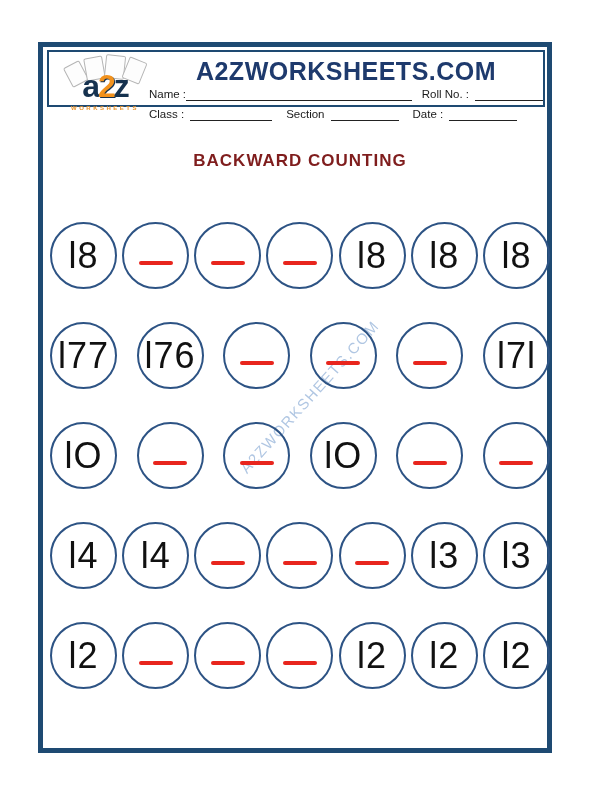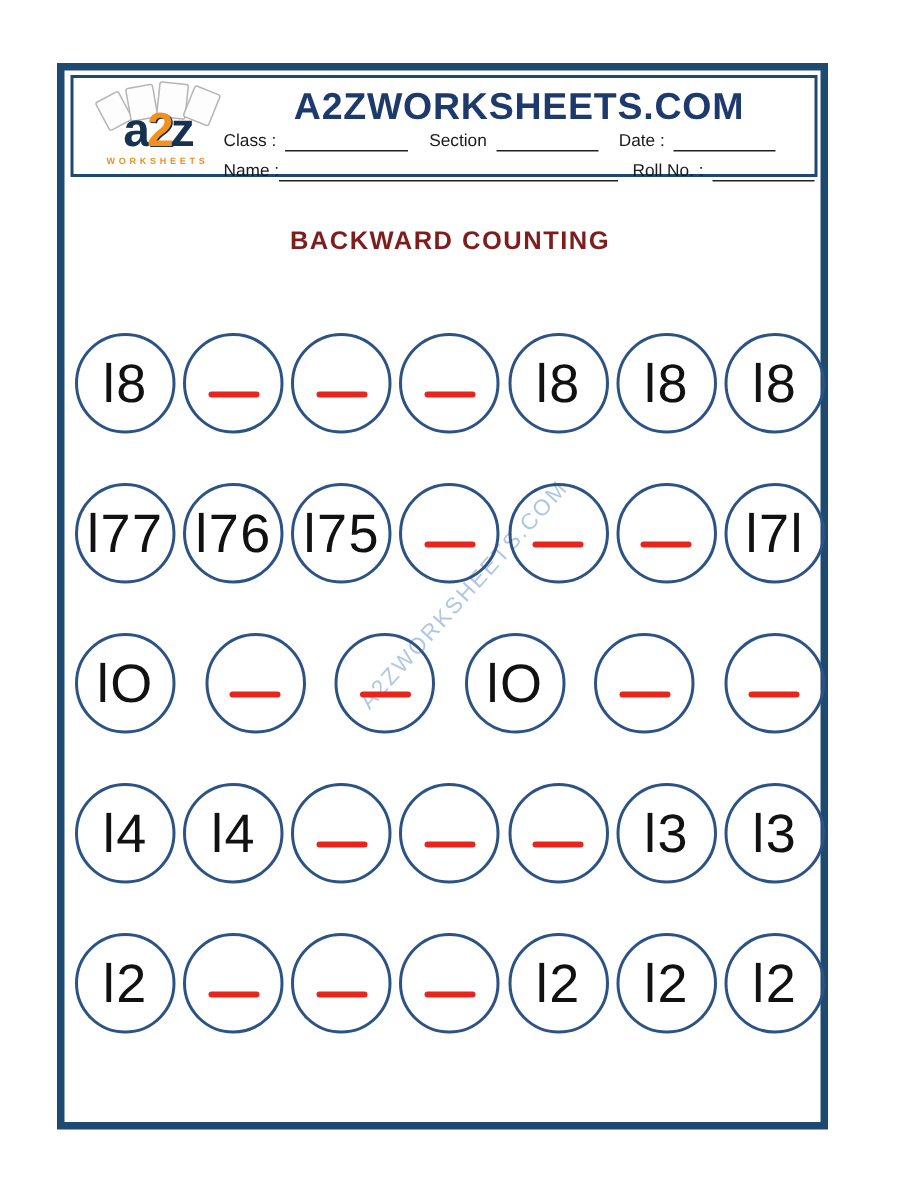--- a/index.html
+++ b/index.html
@@ -5,21 +5,21 @@
   html,body{margin:0;padding:0;background:#fff;}
   .page{
     position:relative;width:600px;height:800px;background:#ffffff;
     font-family:"Liberation Sans",sans-serif;overflow:hidden;margin:0 auto;
   }
   .outer-border{
     position:absolute;left:38px;top:42px;width:514px;height:711px;
     border:5px solid #1e4a72;box-sizing:border-box;
   }
   .header-box{
-    position:absolute;left:47px;top:50px;width:498px;height:68px;
+    position:absolute;left:47px;top:50px;width:498px;height:57px;
     border:2px solid #1e4a72;box-sizing:border-box;background:#fff;padding-left:28px;
   }
   
   .logo{position:absolute;left:6px;top:1px;width:100px;height:74px;}
   .logo .card{
     position:absolute;background:#fdfdfd;border:1px solid #b5b5b5;border-radius:2px;
   }
   .card1{width:16px;height:20px;left:12px;top:10px;transform:rotate(-28deg);}
   .card2{width:17px;height:21px;left:30px;top:4px;transform:rotate(-10deg);}
   .card3{width:18px;height:22px;left:50px;top:2px;transform:rotate(6deg);}
@@ -83,33 +83,33 @@
       <span class="card card3"></span>
       <span class="card card4"></span>
       <div class="logo-word"><span class="logo-a">a</span><span class="logo-2">2</span><span class="logo-z">z</span></div>
       <div class="logo-sub">WORKSHEETS</div>
     </div>
 
     <div class="site-title">A2ZWORKSHEETS.COM</div>
 
     <div class="fields">
       <div class="frow">
+        <span class="flabel">Name :</span>
+        <span class="fline grow"></span>
+        <span class="flabel ml10">Roll No. :</span>
+        <span class="fline w70 ml6"></span>
+      </div>
+      <div class="frow">
         <span class="flabel">Class :</span>
         <span class="fline w80 ml6"></span>
         <span class="flabel ml14">Section</span>
         <span class="fline w70 ml6"></span>
         <span class="flabel ml14">Date :</span>
         <span class="fline w70 ml6"></span>
       </div>
-      <div class="frow">
-        <span class="flabel">Name :</span>
-        <span class="fline grow"></span>
-        <span class="flabel ml10">Roll No. :</span>
-        <span class="fline w70 ml6"></span>
-      </div>
     </div>
   </div>
 
   <div class="wtitle">BACKWARD COUNTING</div>
 
   <div class="watermark">A2ZWORKSHEETS.COM</div>
 
   <div class="circle-grid">
       <div class="circle-row">
         <div class="circle">
@@ -135,23 +135,20 @@
         </div>
       </div>
       <div class="circle-row">
         <div class="circle">
           <span class="num">l77</span>
         </div>
         <div class="circle">
           <span class="num">l76</span>
         </div>
         <div class="circle">
-          <span class="num">l75</span>
-        </div>
-        <div class="circle">
           <div class="dash"></div>
         </div>
         <div class="circle">
           <div class="dash"></div>
         </div>
         <div class="circle">
           <div class="dash"></div>
         </div>
         <div class="circle">
           <span class="num">l7l</span>

